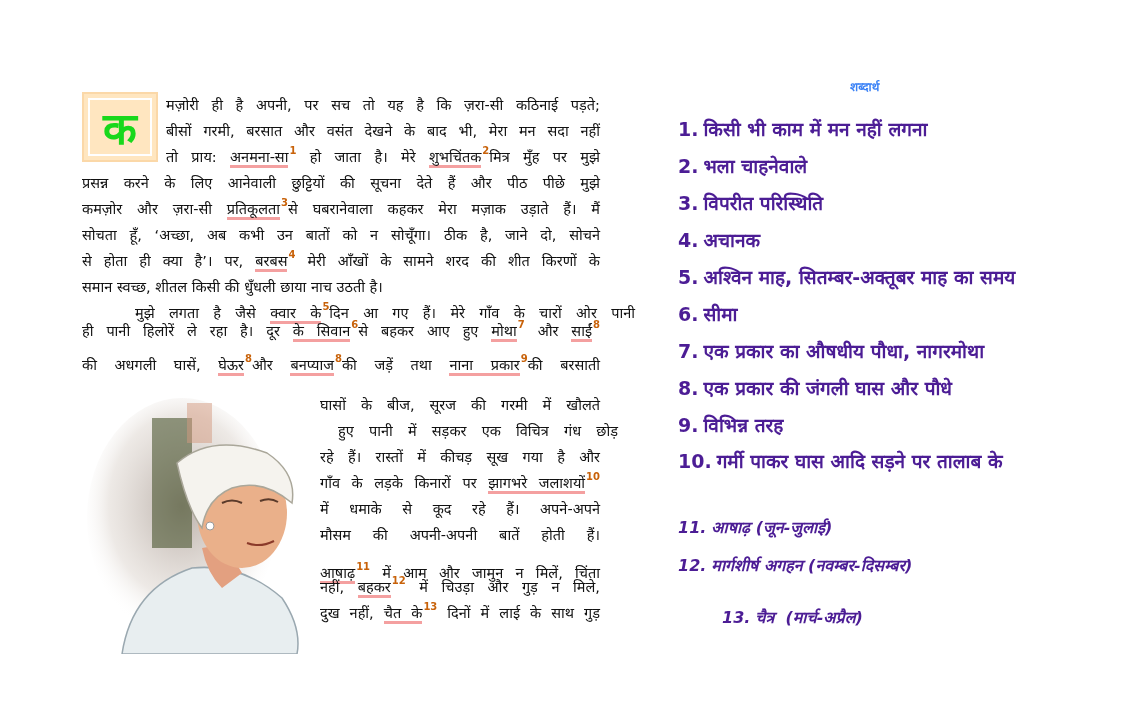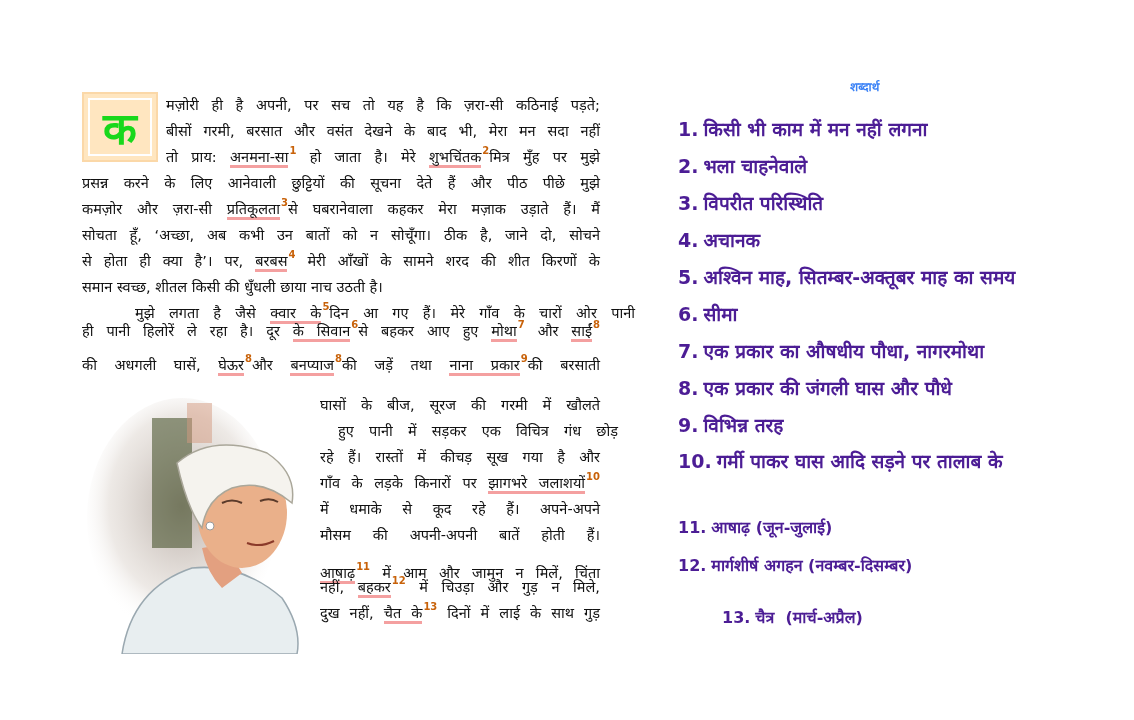--- a/index.html
+++ b/index.html
@@ -18,21 +18,21 @@
              background: #ffe6c0; border: 2px solid #fbd8a8; box-sizing: border-box; }
   .dropcap-inner { position: absolute; left: 4px; top: 4px; right: 4px; bottom: 4px;
                    border: 2px solid #ffffff; display: flex; align-items: center; justify-content: center;
                    font-size: 44px; font-weight: bold; color: #19d81c; }
 
   .illustration { position: absolute; left: 82px; top: 398px; width: 232px; height: 256px; }
 
   .glossary { position: absolute; left: 678px; top: 78px; width: 420px; }
   .gloss-title { position: absolute; left: 172px; top: 0; font-size: 12px; font-weight: bold; color: #3b82f6; }
   .gitem { position: absolute; left: 0; color: #4c1d95; font-weight: bold; font-size: 19px; white-space: nowrap; }
-  .gitem.small { font-size: 16px; }
+  .gitem.small { font-size: 16px; font-style: italic; }
   .gitem .num { margin-right: 5px; }
   .gitem .cont { display: block; padding-left: 34px; line-height: 22px; }
 </style>
 </head>
 <body>
 
 <div class="page-left">
   <div class="dropcap">
     <div class="dropcap-inner">क</div>
   </div>

